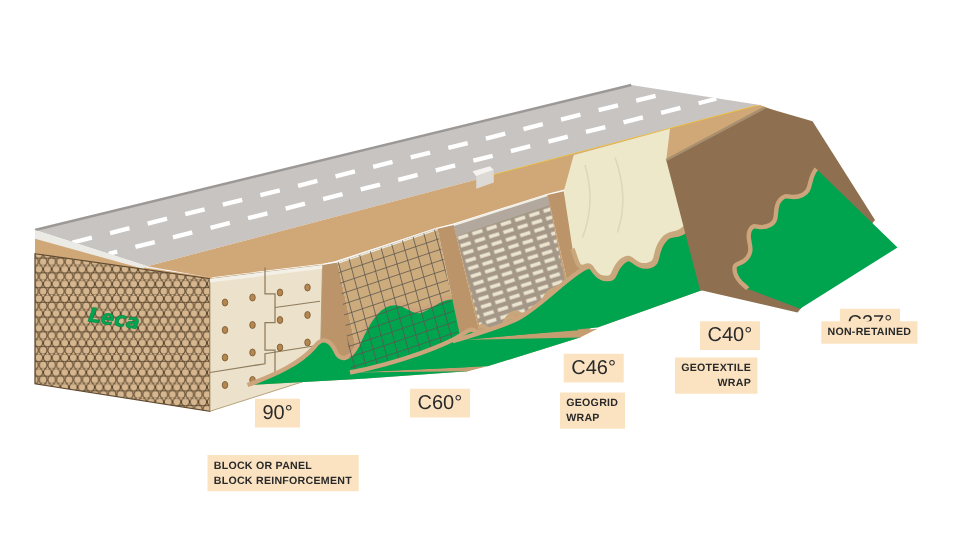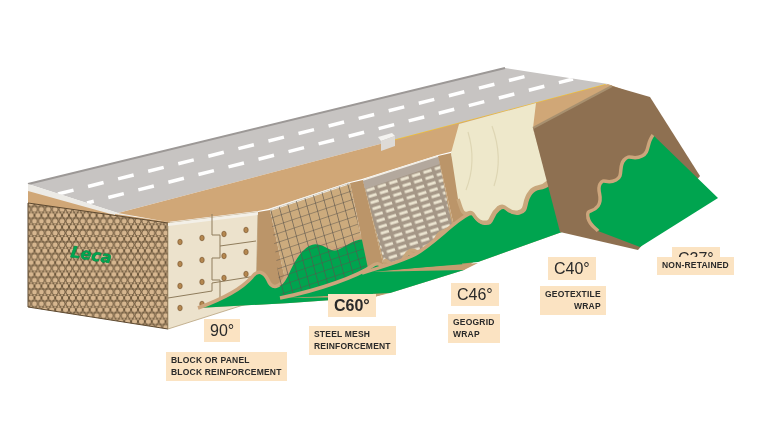--- a/index.html
+++ b/index.html
@@ -144,38 +144,34 @@
 
   <g>
     <polygon points="533,128 612,86 650,97 700,176 638,250 560,232" fill="#8e7051"></polygon>
     <line x1="533" y1="128" x2="612" y2="86" stroke="#a8906f" stroke-width="2"></line>
     <path fill="#00a44f" d="M653,135 C646,144 650,152 642,156 C632,161 630,153 624,160 C618,167 624,176 616,180 C606,185 604,177 600,184 C596,191 604,198 598,206 C592,214 586,208 588,218 C590,226 596,228 598,231 L640,247 L718,198 Z"></path>
     <path fill="none" stroke="#cca57c" stroke-width="3.5" d="M653,135 C646,144 650,152 642,156 C632,161 630,153 624,160 C618,167 624,176 616,180 C606,185 604,177 600,184 C596,191 604,198 598,206 C592,214 586,208 588,218 C590,226 596,228 598,231"></path>
   </g>
 </svg>
 
 <div class="angle-badge" style="left:204px;top:319px;">90°</div>
-<div class="desc-box" style="left:166px;top:352px;">
+<div class="desc-box" style="left:166px;top:364px;">
   <span>BLOCK OR PANEL</span>
   <span>BLOCK REINFORCEMENT</span>
 </div>
 
-<div class="angle-badge" style="left:328px;top:294px;font-weight:bold;">C60°</div>
-<div class="desc-box" style="left:309px;top:326px;">
-  <span>STEEL MESH</span>
-  <span>REINFORCEMENT</span>
-</div>
+<div class="angle-badge" style="left:328px;top:311px;">C60°</div>
 
 <div class="angle-badge" style="left:451px;top:283px;text-align:right;">C46°</div>
 <div class="desc-box" style="left:448px;top:314px;">
   <span>GEOGRID</span>
   <span>WRAP</span>
 </div>
 
-<div class="angle-badge" style="left:548px;top:257px;">C40°</div>
+<div class="angle-badge" style="left:560px;top:257px;">C40°</div>
 <div class="desc-box" style="left:540px;top:286px;text-align:right;">
   <span>GEOTEXTILE</span>
   <span>WRAP</span>
 </div>
 
 <div class="angle-badge" style="left:672px;top:228px;margin-top:19px;">C37°</div>
 <div class="desc-box" style="left:657px;top:257px;">
   <span>NON-RETAINED</span>
 
 </div>

